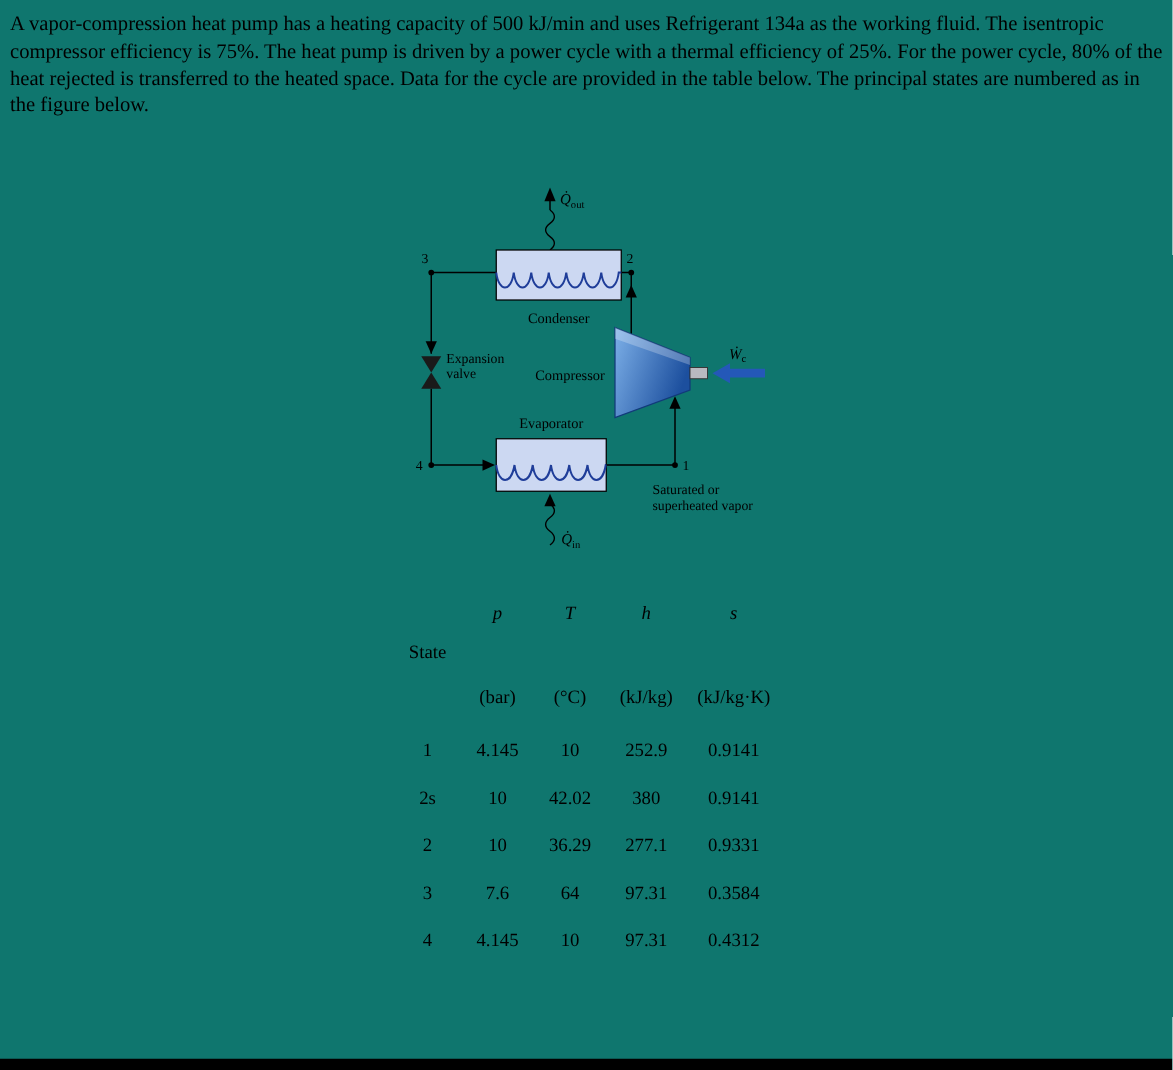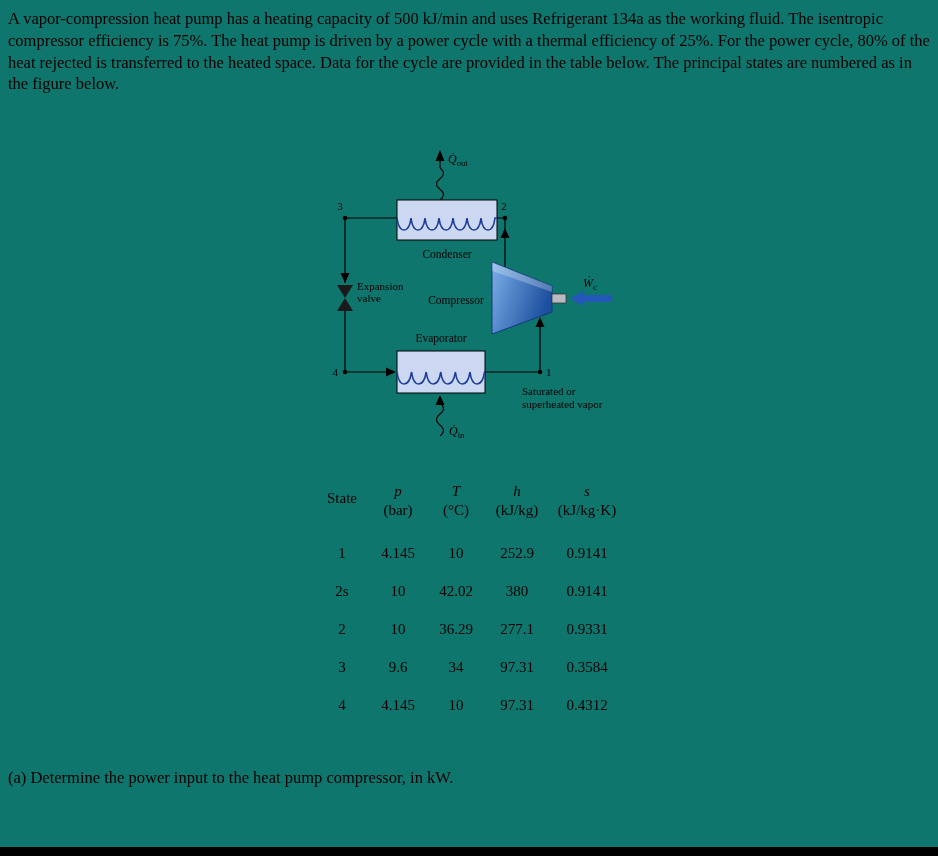--- a/index.html
+++ b/index.html
@@ -44,21 +44,21 @@
   .q-sub { font-size: 8.5px; font-style: normal; }
   .state-table {
     position: absolute;
     left: 314px; top: 482px;
     border-collapse: collapse;
     font-size: 15px;
   }
   .state-table th { font-weight: normal; text-align: center; vertical-align: bottom; padding: 0 0 14px 0; }
   .state-table th.th-state { vertical-align: middle; padding-bottom: 20px; }
   .state-table .sym { display: block; font-style: italic; line-height: 19px; }
-  .state-table .unit { display: block; line-height: 19px; }
+  .state-table .unit { display: block; line-height: 19px; margin-top: 48px; }
   .state-table td { text-align: center; height: 38px; padding: 0; }
   .bottom-bar {
     position: absolute;
     left: 0; bottom: 0;
     width: 100%; height: 9px;
     background: #000000;
   }
 </style>
 </head>
 <body>
@@ -184,31 +184,30 @@
       </tr>
       <tr>
         <td>2</td>
         <td>10</td>
         <td>36.29</td>
         <td>277.1</td>
         <td>0.9331</td>
       </tr>
       <tr>
         <td>3</td>
-        <td>9.6</td>
-        <td>34</td>
+        <td>7.6</td>
+        <td>64</td>
         <td>97.31</td>
         <td>0.3584</td>
       </tr>
       <tr>
         <td>4</td>
         <td>4.145</td>
         <td>10</td>
         <td>97.31</td>
         <td>0.4312</td>
       </tr>
     </tbody>
   </table>
 
-  <p class="question question-a">(a) Determine the power input to the heat pump compressor, in kW.</p>
 
   <div class="bottom-bar"></div>
 </div>
 
 </body></html>

